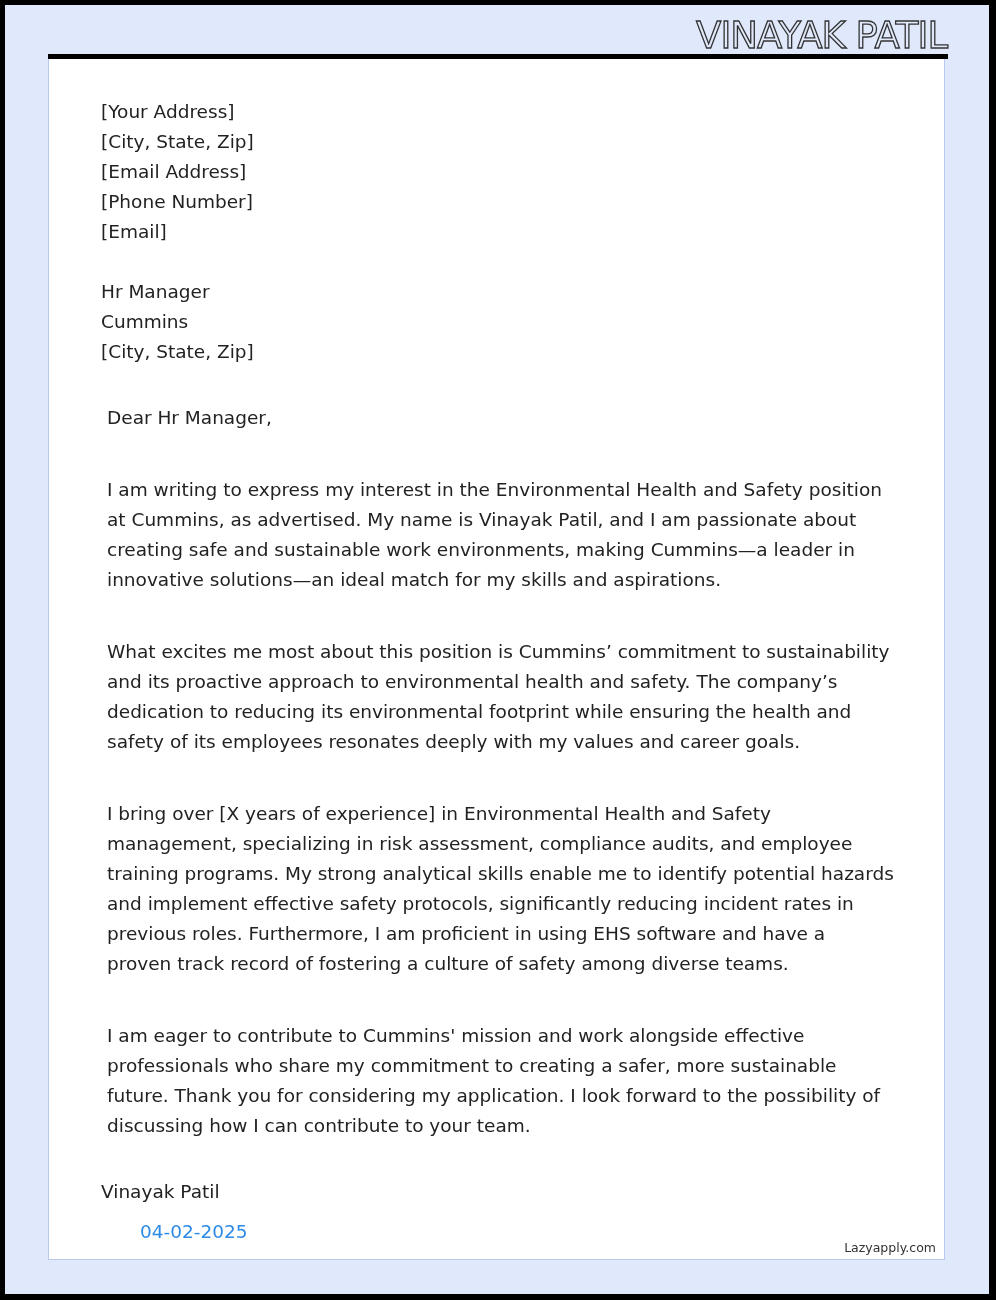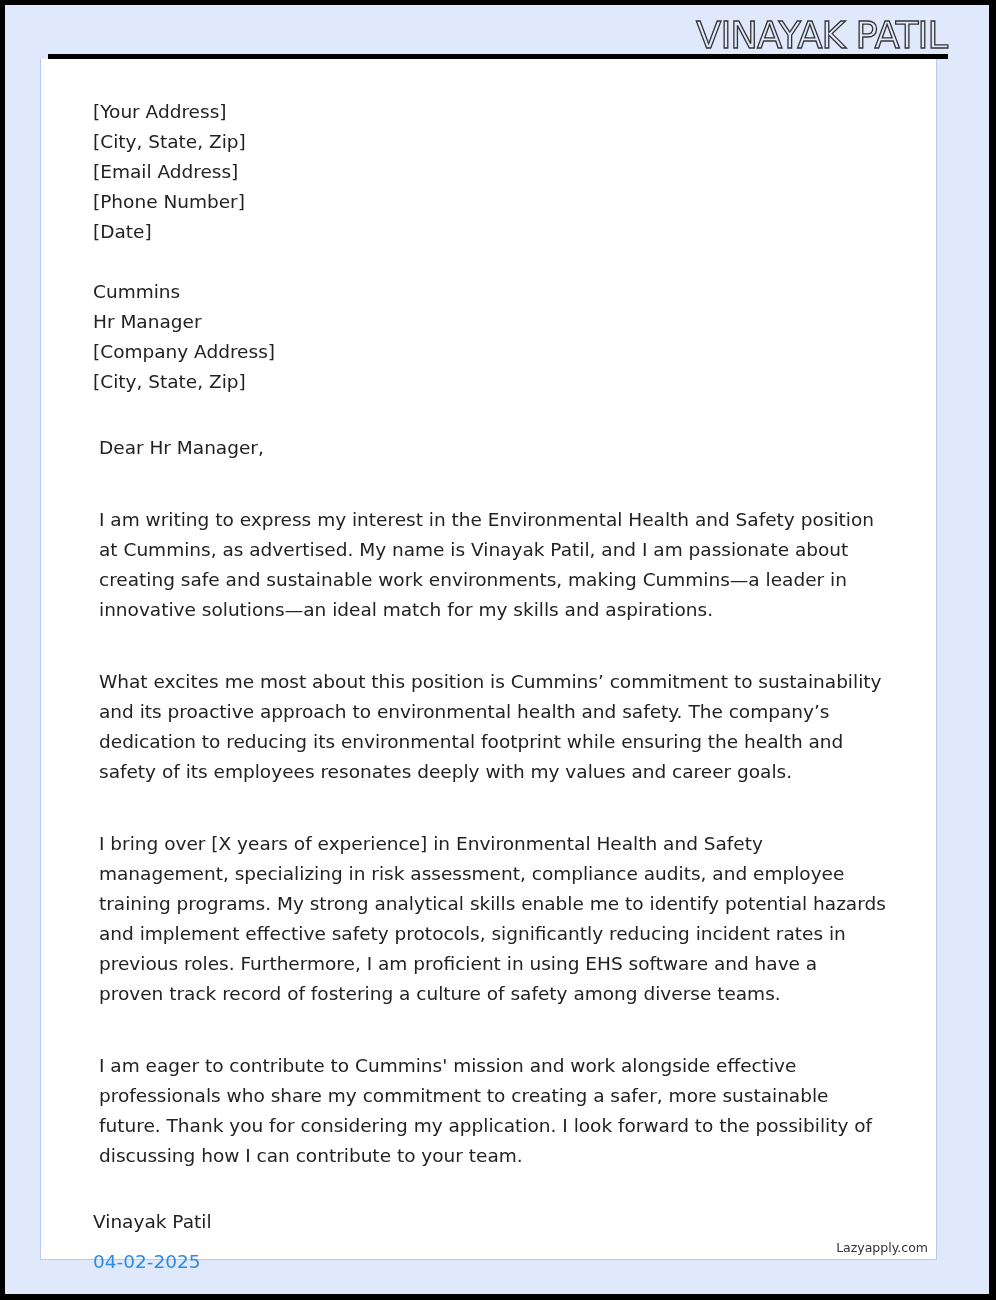--- a/index.html
+++ b/index.html
@@ -37,21 +37,21 @@
     .header-rule {
       position: absolute;
       left: 48px;
       top: 54px;
       width: 900px;
       height: 5px;
       background: #000000;
     }
     .page {
       position: absolute;
-      left: 40px;
+      left: 48px;
       top: 59px;
       width: 897px;
       height: 1201px;
       background: #ffffff;
       border: 1.5px solid #b8c8ef;
       border-top: none;
       box-sizing: border-box;
     }
     .content {
       position: absolute;
@@ -65,20 +65,21 @@
     .line { display: block; white-space: nowrap; }
     .gap { height: 30px; }
     .para {
       margin: 6px;
       white-space: normal;
     }
     .date-link {
       color: #2d8ae5;
       margin-top: 10px;
       display: block;
+      margin-left: 39px;
     }
     .watermark {
       position: absolute;
       right: 8px;
       bottom: 4px;
       font-size: 12.5px;
       color: #333333;
       text-align: right;
     }
   </style>
@@ -91,29 +92,28 @@
 <div class="header-rule"></div>
 
 <div class="page">
   <div class="content">
 
     <div>
       <span class="line">[Your Address]</span>
       <span class="line">[City, State, Zip]</span>
       <span class="line">[Email Address]</span>
       <span class="line">[Phone Number]</span>
-      <span class="line">[Date]</span>
+      <span class="line">[Email]</span>
     </div>
 
     <div class="gap"></div>
 
     <div>
+      <span class="line">Hr Manager</span>
       <span class="line">Cummins</span>
-      <span class="line">Hr Manager</span>
-      <span class="line">[Company Address]</span>
       <span class="line">[City, State, Zip]</span>
     </div>
 
     <div class="gap"></div>
 
     <p class="para">Dear Hr Manager,</p>
 
     <div class="gap"></div>
 
     <p class="para">I am writing to express my interest in the Environmental Health and Safety position at Cummins, as advertised. My name is Vinayak Patil, and I am passionate about creating safe and sustainable work environments, making Cummins—a leader in innovative solutions—an ideal match for my skills and aspirations.</p>

